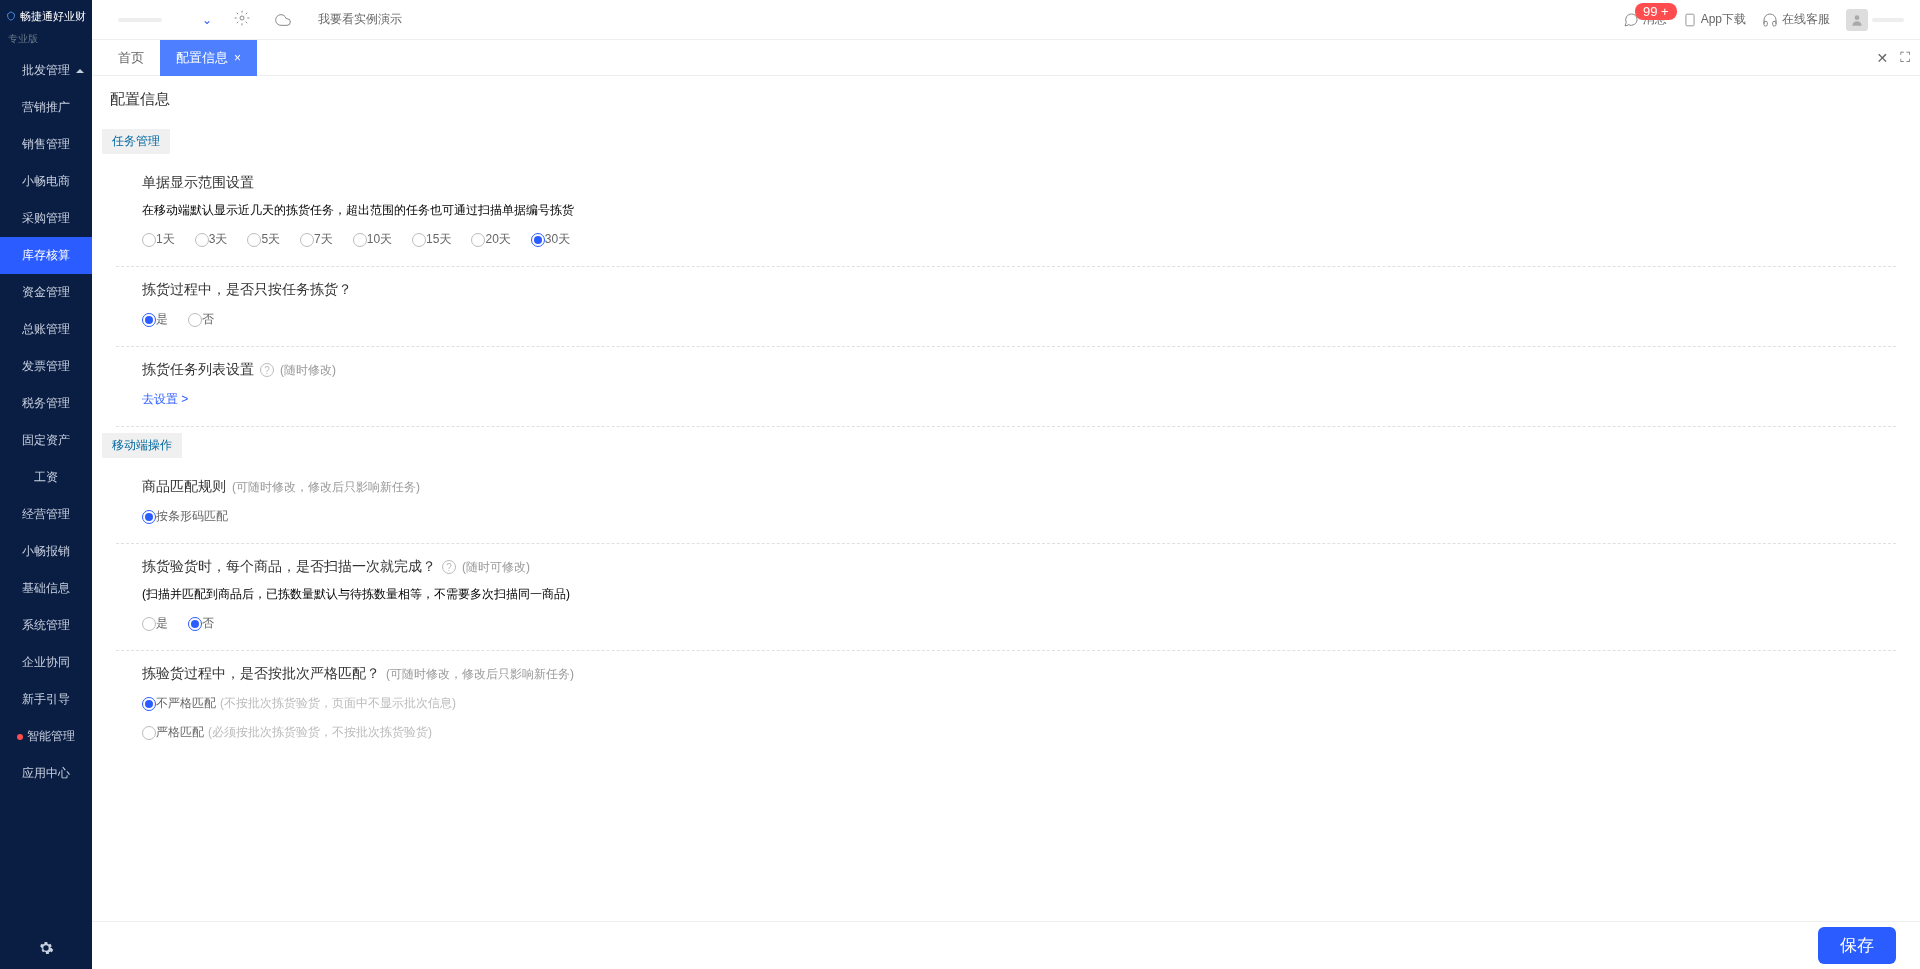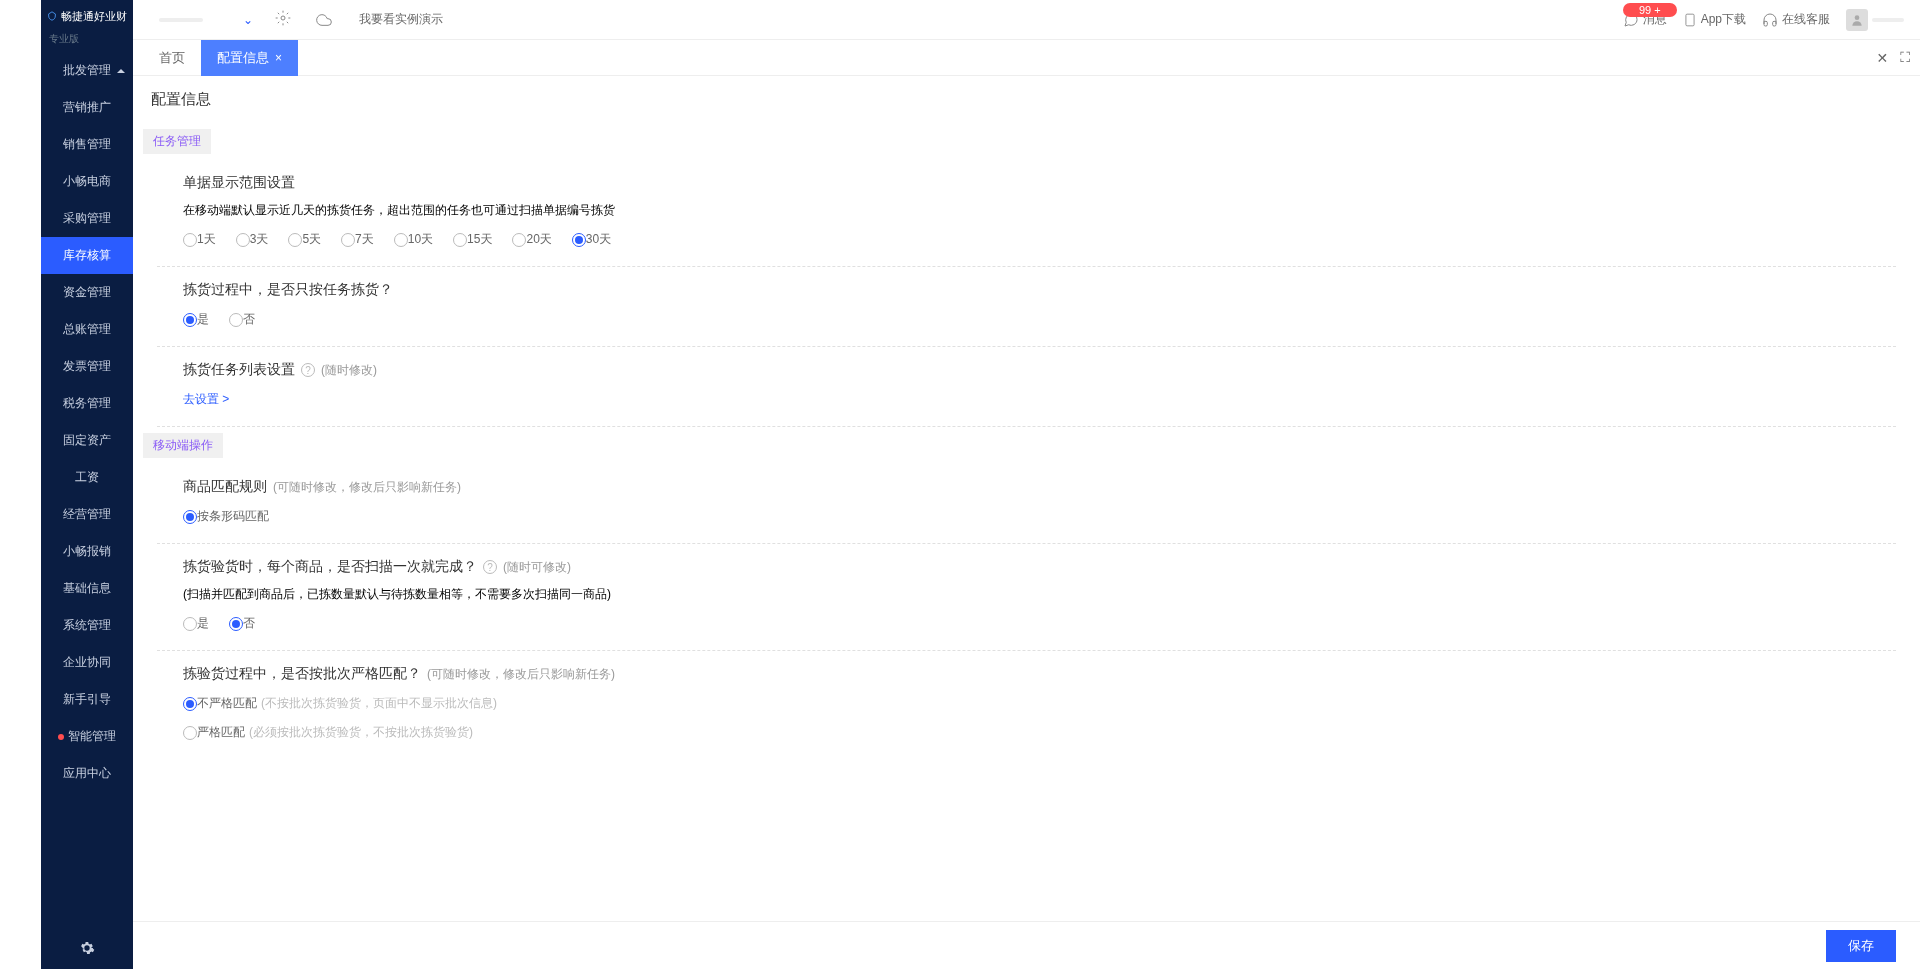--- a/index.html
+++ b/index.html
@@ -1,18 +1,18 @@
 <!DOCTYPE html>
 <html><head>
   <meta charset="utf-8">
   <style>
     * { margin: 0; padding: 0; box-sizing: border-box; }
     body { font-family: "Microsoft YaHei", "PingFang SC", Arial, sans-serif; font-size: 13px; color: #333; background: #fff; overflow: hidden; }
     
-    .app { display: flex; height: 100vh; margin-left: 41px; }
+    .app { display: flex; height: 100vh; }
     
     
     .sidebar { width: 92px; background: #0a1d42; color: #fff; display: flex; flex-direction: column; position: relative; }
     .sidebar-logo { display: flex; align-items: center; padding: 8px 6px; font-size: 12px; color: #fff; }
     .logo-icon { width: 16px; height: 16px; margin-right: 4px; }
     .logo-text { font-size: 11px; white-space: nowrap; }
     .sidebar-edition { font-size: 10px; color: #678; padding: 0 8px 6px; }
     .sidebar-nav { flex: 1; overflow-y: auto; }
     .nav-item { display: flex; align-items: center; justify-content: center; padding: 10px 12px; cursor: pointer; font-size: 12px; color: #c8d0e0; position: relative; text-align: right; }
     .nav-item.has-caret::after { content: ''; position: absolute; right: 8px; top: 50%; transform: translateY(-50%); border-left: 4px solid transparent; border-right: 4px solid transparent; border-bottom: 4px solid #c8d0e0; }
@@ -26,59 +26,59 @@
     
     .top-header { height: 40px; display: flex; align-items: center; padding: 0 16px; border-bottom: 1px solid #eee; }
     .org-select { display: flex; align-items: center; cursor: pointer; padding: 4px 10px; }
     .org-name { color: #999; background: #eee; padding: 2px 22px; border-radius: 2px; font-size: 12px; }
     .caret-down { margin-left: 40px; color: #2b5cff; font-size: 12px; }
     .top-gear { margin-left: 12px; color: #666; cursor: pointer; }
     .demo-link { margin-left: 25px; display: flex; align-items: center; color: #666; cursor: pointer; font-size: 12px; gap: 23px; }
     .demo-icon { margin-right: 4px; }
     .header-right { margin-left: auto; display: flex; align-items: center; gap: 16px; }
     .hr-item { display: flex; align-items: center; gap: 4px; color: #666; cursor: pointer; font-size: 12px; position: relative; }
-    .badge { position: absolute; top: -8px; right: -10px; background: #ff4d4f; color: #fff; font-size: 11px; padding: 1px 16px; border-radius: 8px; }
+    .badge { position: absolute; top: -8px; right: -10px; background: #ff4d4f; color: #fff; font-size: 13px; padding: 1px 8px; border-radius: 8px; }
     .avatar { width: 22px; height: 22px; background: #ddd; border-radius: 3px; display: flex; align-items: center; justify-content: center; }
     .user-name { color: #999; background: #eee; padding: 2px 16px; border-radius: 2px; font-size: 11px; }
     
     
     .tabs-bar { height: 36px; display: flex; align-items: center; padding: 0 10px; border-bottom: 1px solid #eee; position: relative; }
     .tab { padding: 0 16px; height: 36px; display: flex; align-items: center; cursor: pointer; font-size: 13px; color: #666; }
     .tab.active { background: #4d7fff; color: #fff; }
     .tab-close { margin-left: 6px; font-size: 12px; cursor: pointer; }
     .tabs-right { position: absolute; right: 10px; display: flex; align-items: center; gap: 12px; }
     .tabs-right-icon { color: #666; cursor: pointer; font-size: 14px; }
     
     
     .page-title { padding: 14px 18px; font-size: 15px; color: #333; font-weight: 500; }
     
     
     .content-wrap { flex: 1; overflow-y: auto; padding: 0 10px 0 10px; }
     .content { padding-bottom: 20px; }
     
-    .section-label { display: inline-block; background: #f0f0f0; padding: 4px 10px; font-size: 12px; color: #8b5cf6; margin: 6px 0; }
+    .section-label { display: inline-block; background: #f0f0f0; padding: 4px 10px; font-size: 12px; color: #0369a1; margin: 6px 0; }
     
     .setting-block { padding: 14px 26px 18px; border-bottom: 1px dashed #e0e0e0; margin: 0 14px; }
     .setting-title { font-size: 14px; font-weight: 500; color: #333; display: flex; align-items: center; gap: 6px; }
     .setting-hint { font-size: 12px; color: #999; font-weight: normal; }
     .info-icon { width: 14px; height: 14px; border: 1px solid #bbb; border-radius: 50%; display: inline-flex; align-items: center; justify-content: center; font-size: 10px; color: #bbb; }
     .setting-desc { font-size: 12px; color: #000000; margin-top: 10px; }
     .radio-row { display: flex; align-items: center; gap: 20px; margin-top: 12px; flex-wrap: wrap; }
     .radio-item { display: flex; align-items: center; gap: 0; cursor: pointer; font-size: 12px; color: #666; }
     .radio-circle { width: 14px; height: 14px; border: 1px solid #bbb; border-radius: 50%; display: flex; align-items: center; justify-content: center; flex-shrink: 0; }
     .radio-circle.checked { border-color: #2b5cff; }
     .radio-circle.checked::after { content: ''; width: 8px; height: 8px; background: #2b5cff; border-radius: 50%; }
     .radio-label-text { white-space: nowrap; }
     .radio-sub-hint { font-size: 12px; color: #bbb; margin-left: 4px; }
     
     .link-text { color: #2b5cff; font-size: 12px; cursor: pointer; margin-top: 12px; display: inline-block; }
     
     
     .footer { height: 48px; border-top: 1px solid #eee; display: flex; align-items: center; justify-content: flex-end; padding: 0 24px; }
-    .btn-primary { background: #2b5cff; color: #fff; border: none; padding: 7px 22px; border-radius: 0; cursor: pointer; font-size: 13px; }
+    .btn-primary { background: #2b5cff; color: #fff; border: none; padding: 7px 22px; border-radius: 6px; cursor: pointer; font-size: 17px; }
     
     ::-webkit-scrollbar { width: 8px; }
     ::-webkit-scrollbar-thumb { background: #ccc; border-radius: 4px; }
   </style>
 </head>
 <body>
 
 <div class="app">
   <aside class="sidebar">
     <div class="sidebar-logo">

